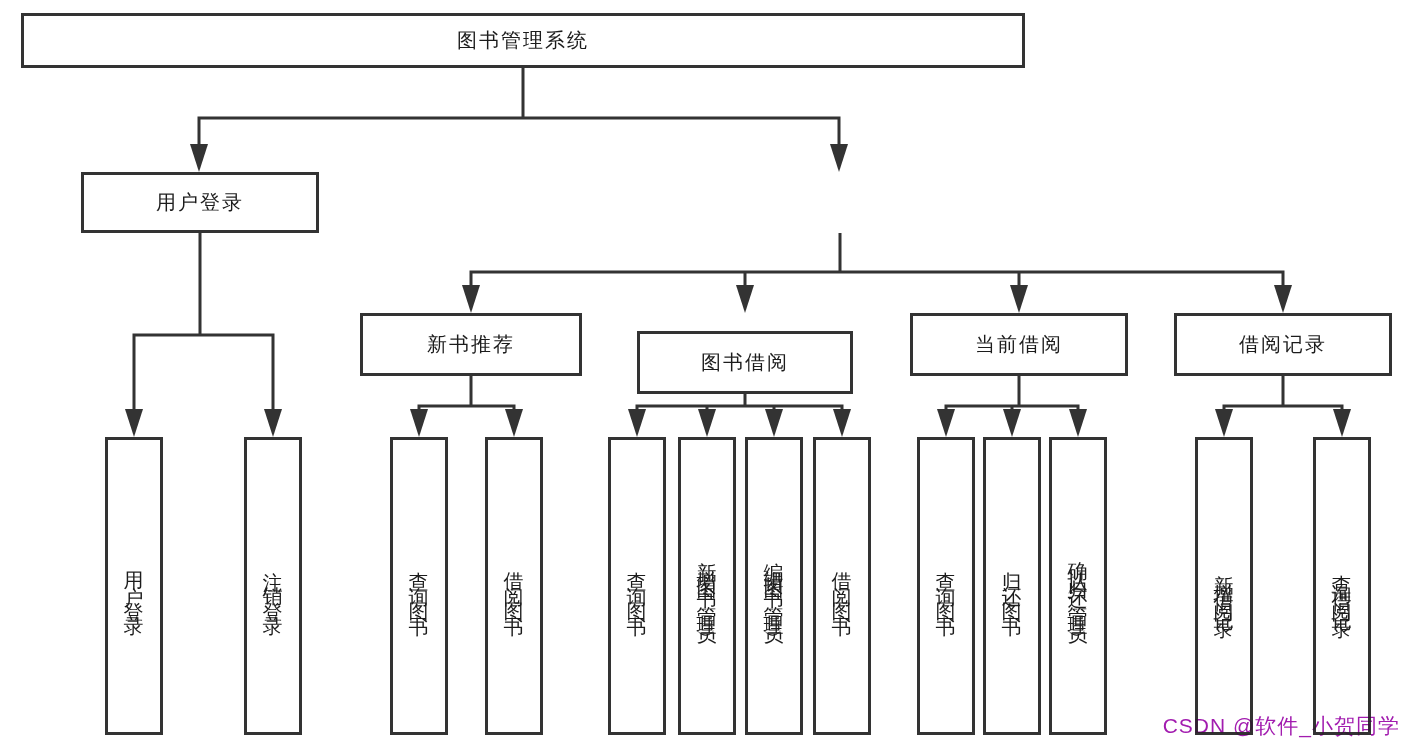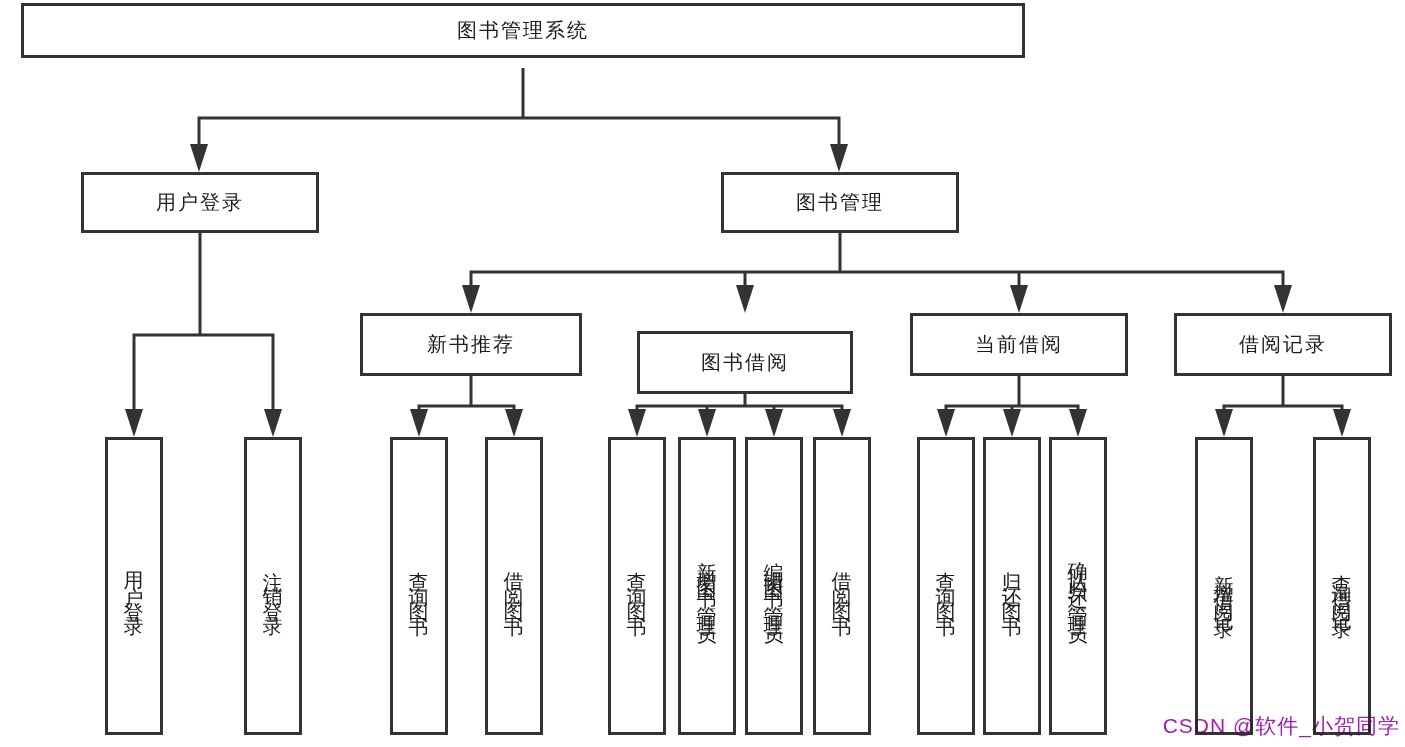--- a/index.html
+++ b/index.html
@@ -30,21 +30,21 @@
   .leaf .vlabel {
     writing-mode: vertical-rl;
     text-orientation: mixed;
     white-space: nowrap;
     line-height: 1;
   }
   .vt-short { letter-spacing: 15px; }
   .vt-mid   { letter-spacing: 9px; }
   .vt-long  { letter-spacing: 9px; }
   
-  .n-root { left: 21px;   top: 3px;  width: 1004px; height: 55px; }
+  .n-root { left: 21px;   top: 13px;  width: 1004px; height: 55px; }
   .n-2a   { left: 81px;   top: 172px; width: 238px;  height: 61px; }
   .n-2b   { left: 721px;  top: 172px; width: 238px;  height: 61px; }
   .n-3a   { left: 360px;  top: 313px; width: 222px;  height: 63px; }
   .n-3b   { left: 637px;  top: 331px; width: 216px;  height: 63px; }
   .n-3c   { left: 910px;  top: 313px; width: 218px;  height: 63px; }
   .n-3d   { left: 1174px; top: 313px; width: 218px;  height: 63px; text-align: center; }
   .leaf   { top: 437px; width: 58px; height: 298px; }
   .l-1  { left: 105px; }
   .l-2  { left: 244px; }
   .l-3  { left: 390px; }
@@ -108,23 +108,20 @@
     </g>
   </svg>
 
   <div class="node n-root">
     <span>图书管理系统</span>
   </div>
 
   <div class="node n-2a">
     <span>用户登录</span>
   </div>
-  <div class="node n-2b">
-    <span>图书管理</span>
-  </div>
 
   <div class="node n-3a">
     <span>新书推荐</span>
   </div>
   <div class="node n-3b">
     <span>图书借阅</span>
   </div>
   <div class="node n-3c">
     <span>当前借阅</span>
   </div>

